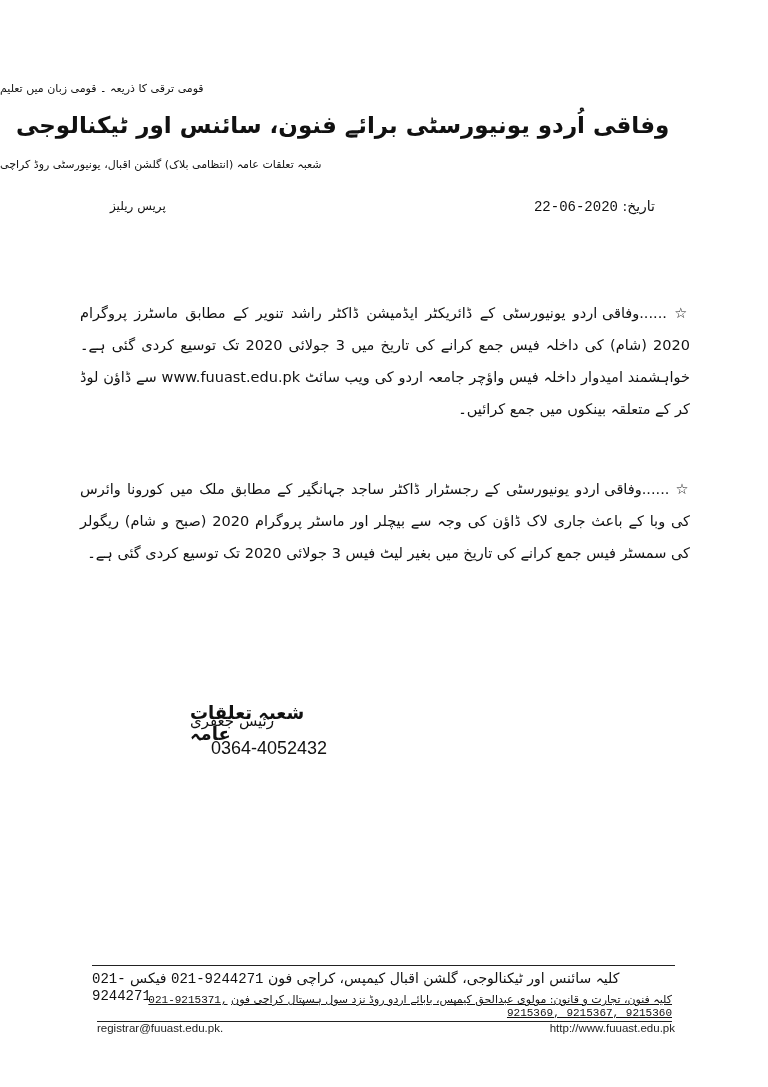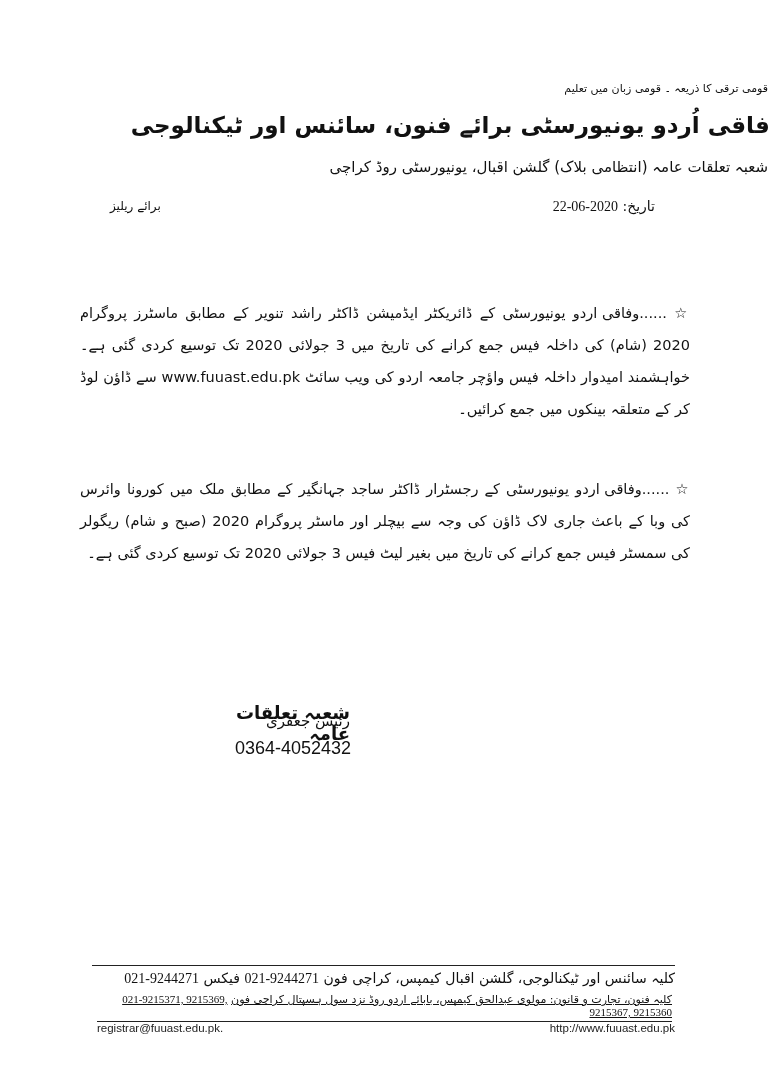--- a/index.html
+++ b/index.html
@@ -1,53 +1,53 @@
 <!DOCTYPE html>
 <html><head>
 <meta charset="utf-8">
 <style>
   html, body { margin:0; padding:0; }
   body { width:768px; height:1087px; background:#ffffff; position:relative; overflow:hidden;
          font-family:"DejaVu Sans", sans-serif; color:#111; }
   .abs { position:absolute; }
   .urdu { direction:rtl; font-family:"DejaVu Sans", sans-serif; }
-  .center { text-align:right; }
+  .center { text-align:left; }
   .tagline { top:82px; left:0; width:768px; font-size:11px; }
   .title { top:112px; left:16px; width:768px; font-size:23px; font-weight:bold; letter-spacing:0.5px; }
-  .address { top:158px; left:0; width:768px; font-size:15px; }
+  .address { top:158px; left:0; width:768px; font-size:11px; }
   .date-row { top:198px; left:505px; width:150px; font-size:14px; }
   .press { top:199px; left:110px; width:80px; font-size:12px; text-align:left; }
   .para { left:80px; width:610px; font-size:14.5px; line-height:32px; text-align:justify; }
   .p1 { top:297px; }
   .p2 { top:473px; }
   .sig { left:190px; width:160px; }
   .sig-name { top:668px; font-size:15px;margin-top:44px; }
   .sig-dept { top:702px; font-size:18px; font-weight:bold; }
   .sig-phone { top:738px; font-family:"Liberation Sans", sans-serif; font-size:18px; left:211px; width:140px; }
   .footer-line { top:965px; left:92px; width:583px; height:0; border-top:1px solid #222; }
   .foot1 { top:970px; left:92px; width:583px; font-size:14px; }
   .foot2 { top:993px; left:97px; width:575px; font-size:11px; border-bottom:1px solid #222; padding-bottom:2px; }
   .foot2 .u { text-decoration:underline; }
   .contacts { top:1022px; left:97px; width:578px; font-family:"Liberation Sans", sans-serif; font-size:11.5px; color:#222; }
   .contacts .l { position:absolute; left:0; }
   .contacts .r { position:absolute; right:0; }
-  .num { font-family:Liberation Serif, serif; direction:ltr; unicode-bidi:embed; }
+  .num { font-family:Liberation Mono, monospace; direction:ltr; unicode-bidi:embed; }
 </style>
 </head>
 <body>
 
 <div class="abs urdu center tagline">قومی ترقی کا ذریعہ ۔ قومی زبان میں تعلیم</div>
 <div class="abs urdu center title">وفاقی اُردو یونیورسٹی برائے فنون، سائنس اور ٹیکنالوجی</div>
 <div class="abs urdu center address">شعبہ تعلقات عامہ (انتظامی بلاک) گلشن اقبال، یونیورسٹی روڈ کراچی</div>
 
 <div class="abs urdu date-row">
   <span>تاریخ:</span>
   <span class="num">22-06-2020</span>
 </div>
-<div class="abs urdu press">برائے ریلیز</div>
+<div class="abs urdu press">پریس ریلیز</div>
 
 <div class="abs urdu para p1">
   <span>☆</span>
   <span>......وفاقی اردو یونیورسٹی کے ڈائریکٹر ایڈمیشن ڈاکٹر راشد تنویر کے مطابق ماسٹرز پروگرام 2020 (شام) کی داخلہ فیس جمع کرانے کی تاریخ میں 3 جولائی 2020 تک توسیع کردی گئی ہے۔ خواہشمند امیدوار داخلہ فیس واؤچر جامعہ اردو کی ویب سائٹ www.fuuast.edu.pk سے ڈاؤن لوڈ کر کے متعلقہ بینکوں میں جمع کرائیں۔</span>
 </div>
 
 <div class="abs urdu para p2">
   <span>☆</span>
   <span>......وفاقی اردو یونیورسٹی کے رجسٹرار ڈاکٹر ساجد جہانگیر کے مطابق ملک میں کورونا وائرس کی وبا کے باعث جاری لاک ڈاؤن کی وجہ سے بیچلر اور ماسٹر پروگرام 2020 (صبح و شام) ریگولر کی سمسٹر فیس جمع کرانے کی تاریخ میں بغیر لیٹ فیس 3 جولائی 2020 تک توسیع کردی گئی ہے۔</span>
 </div>

